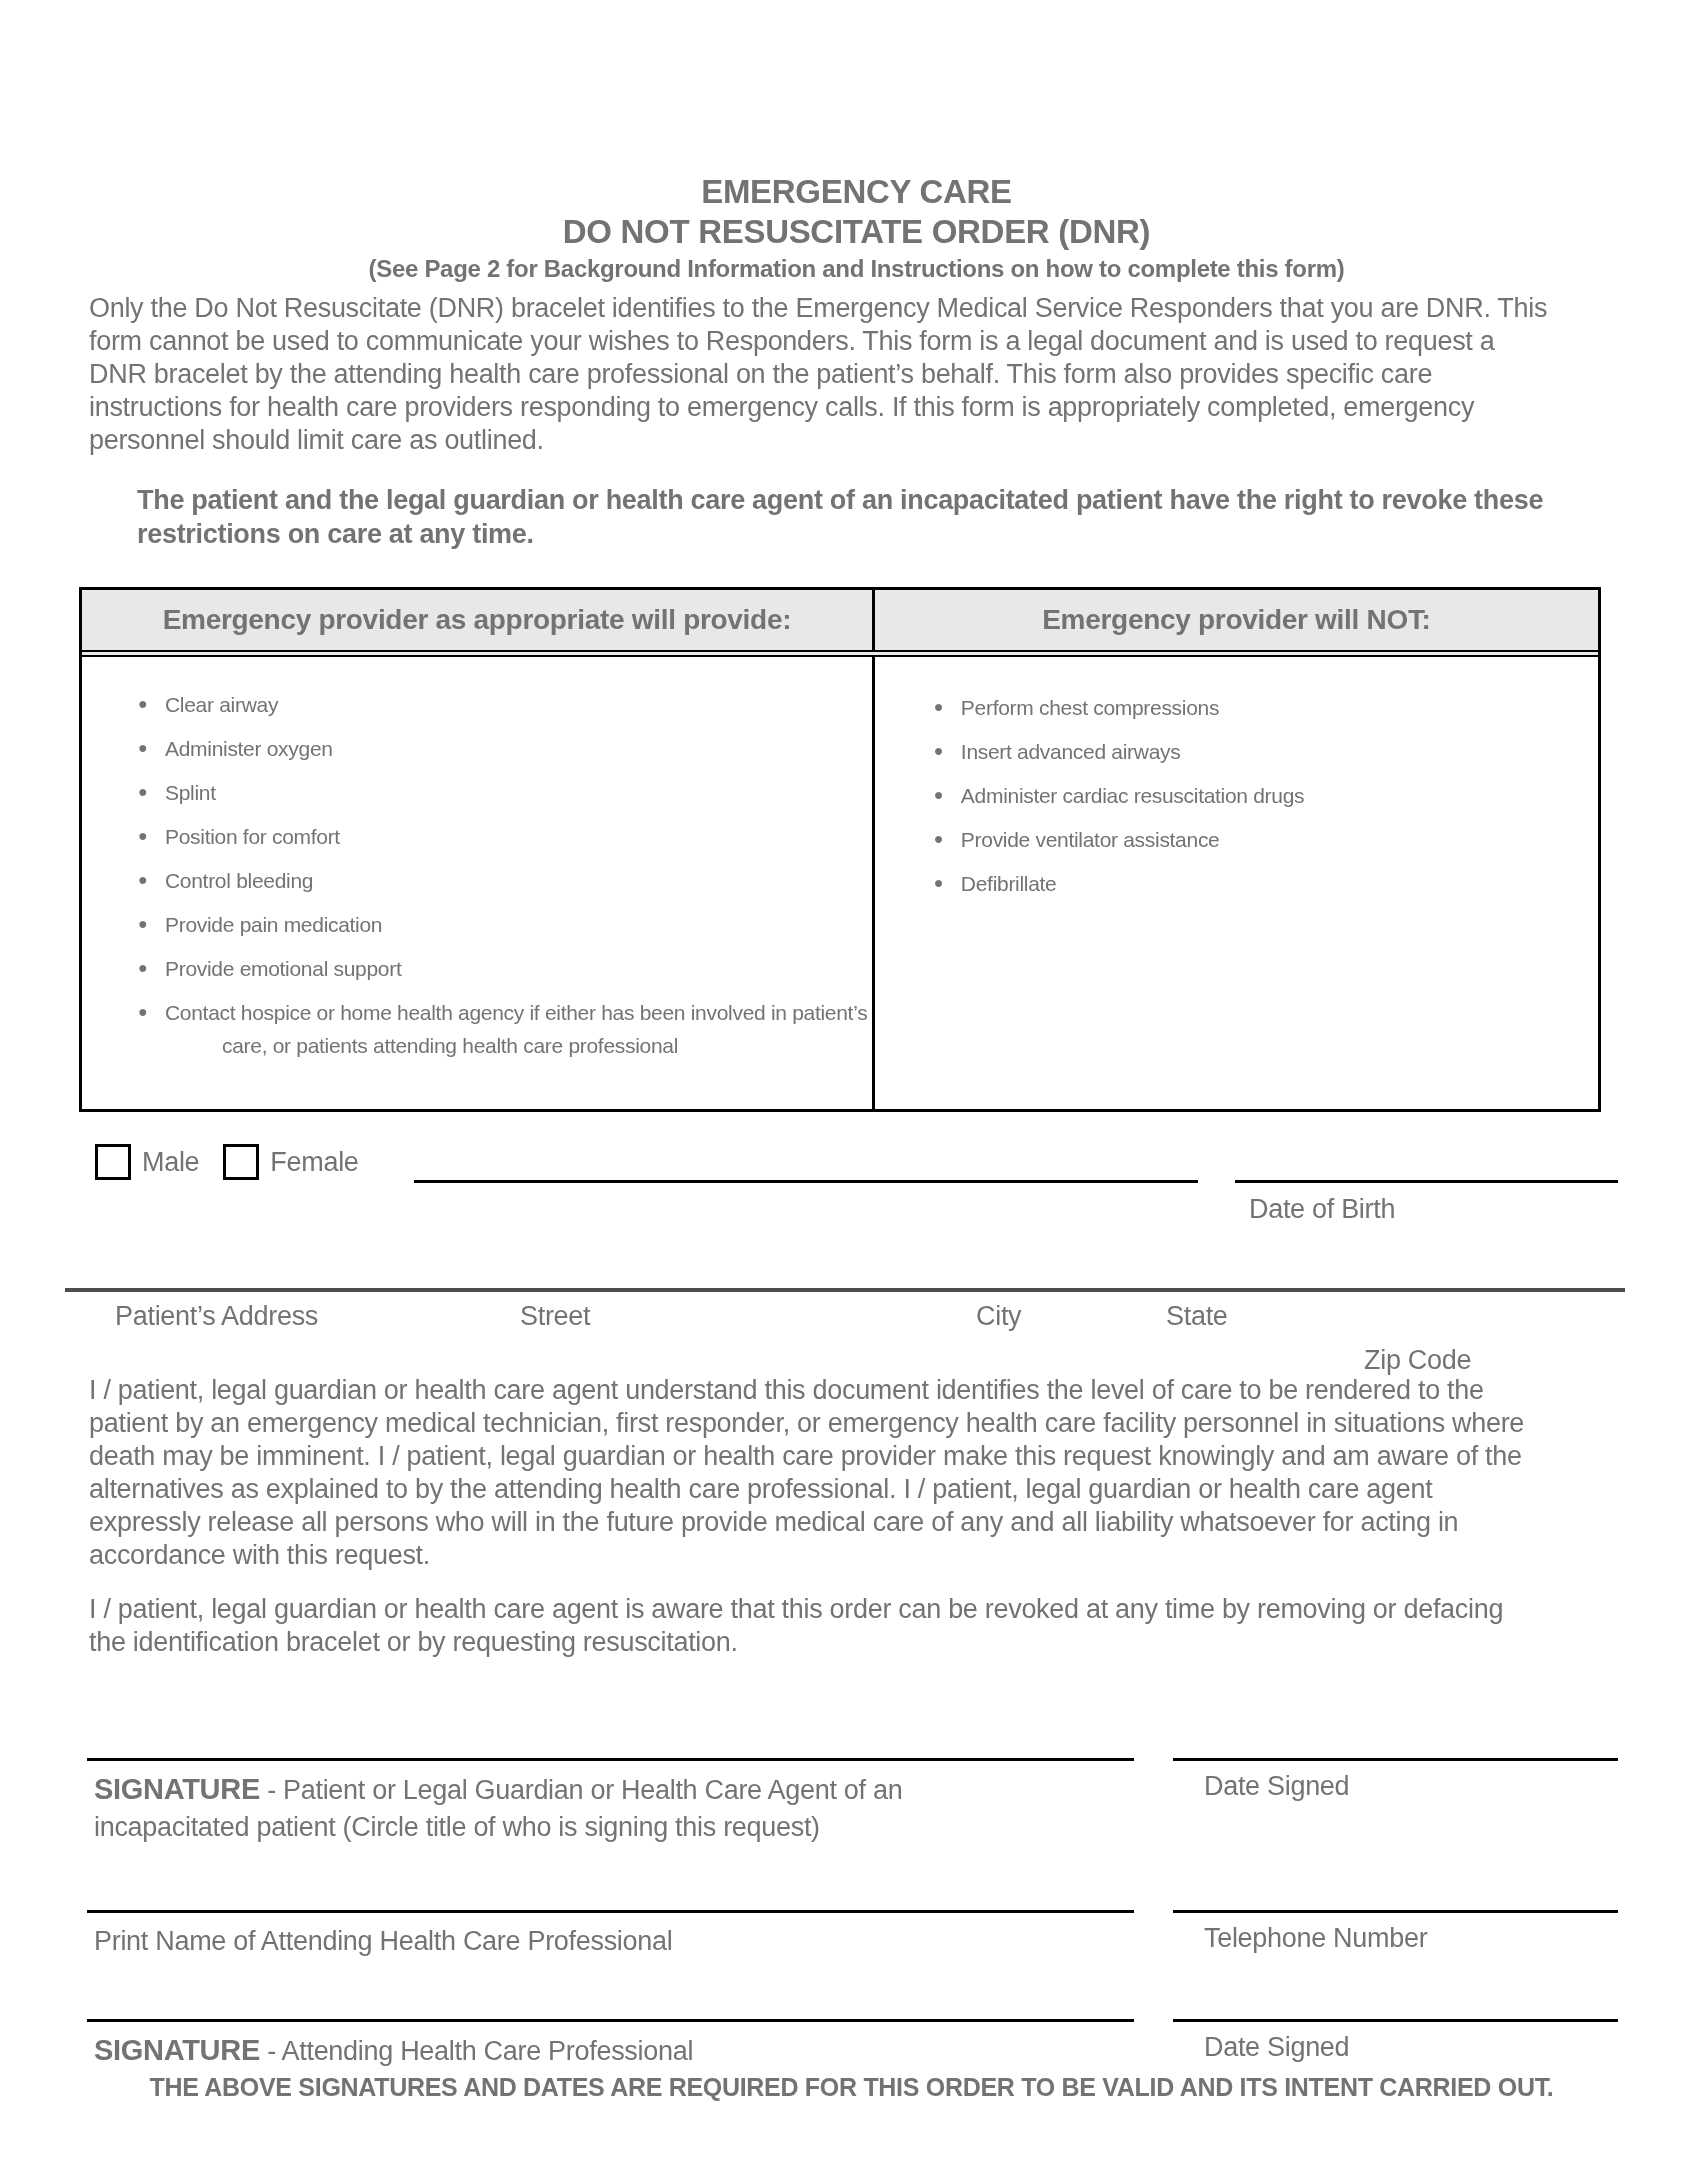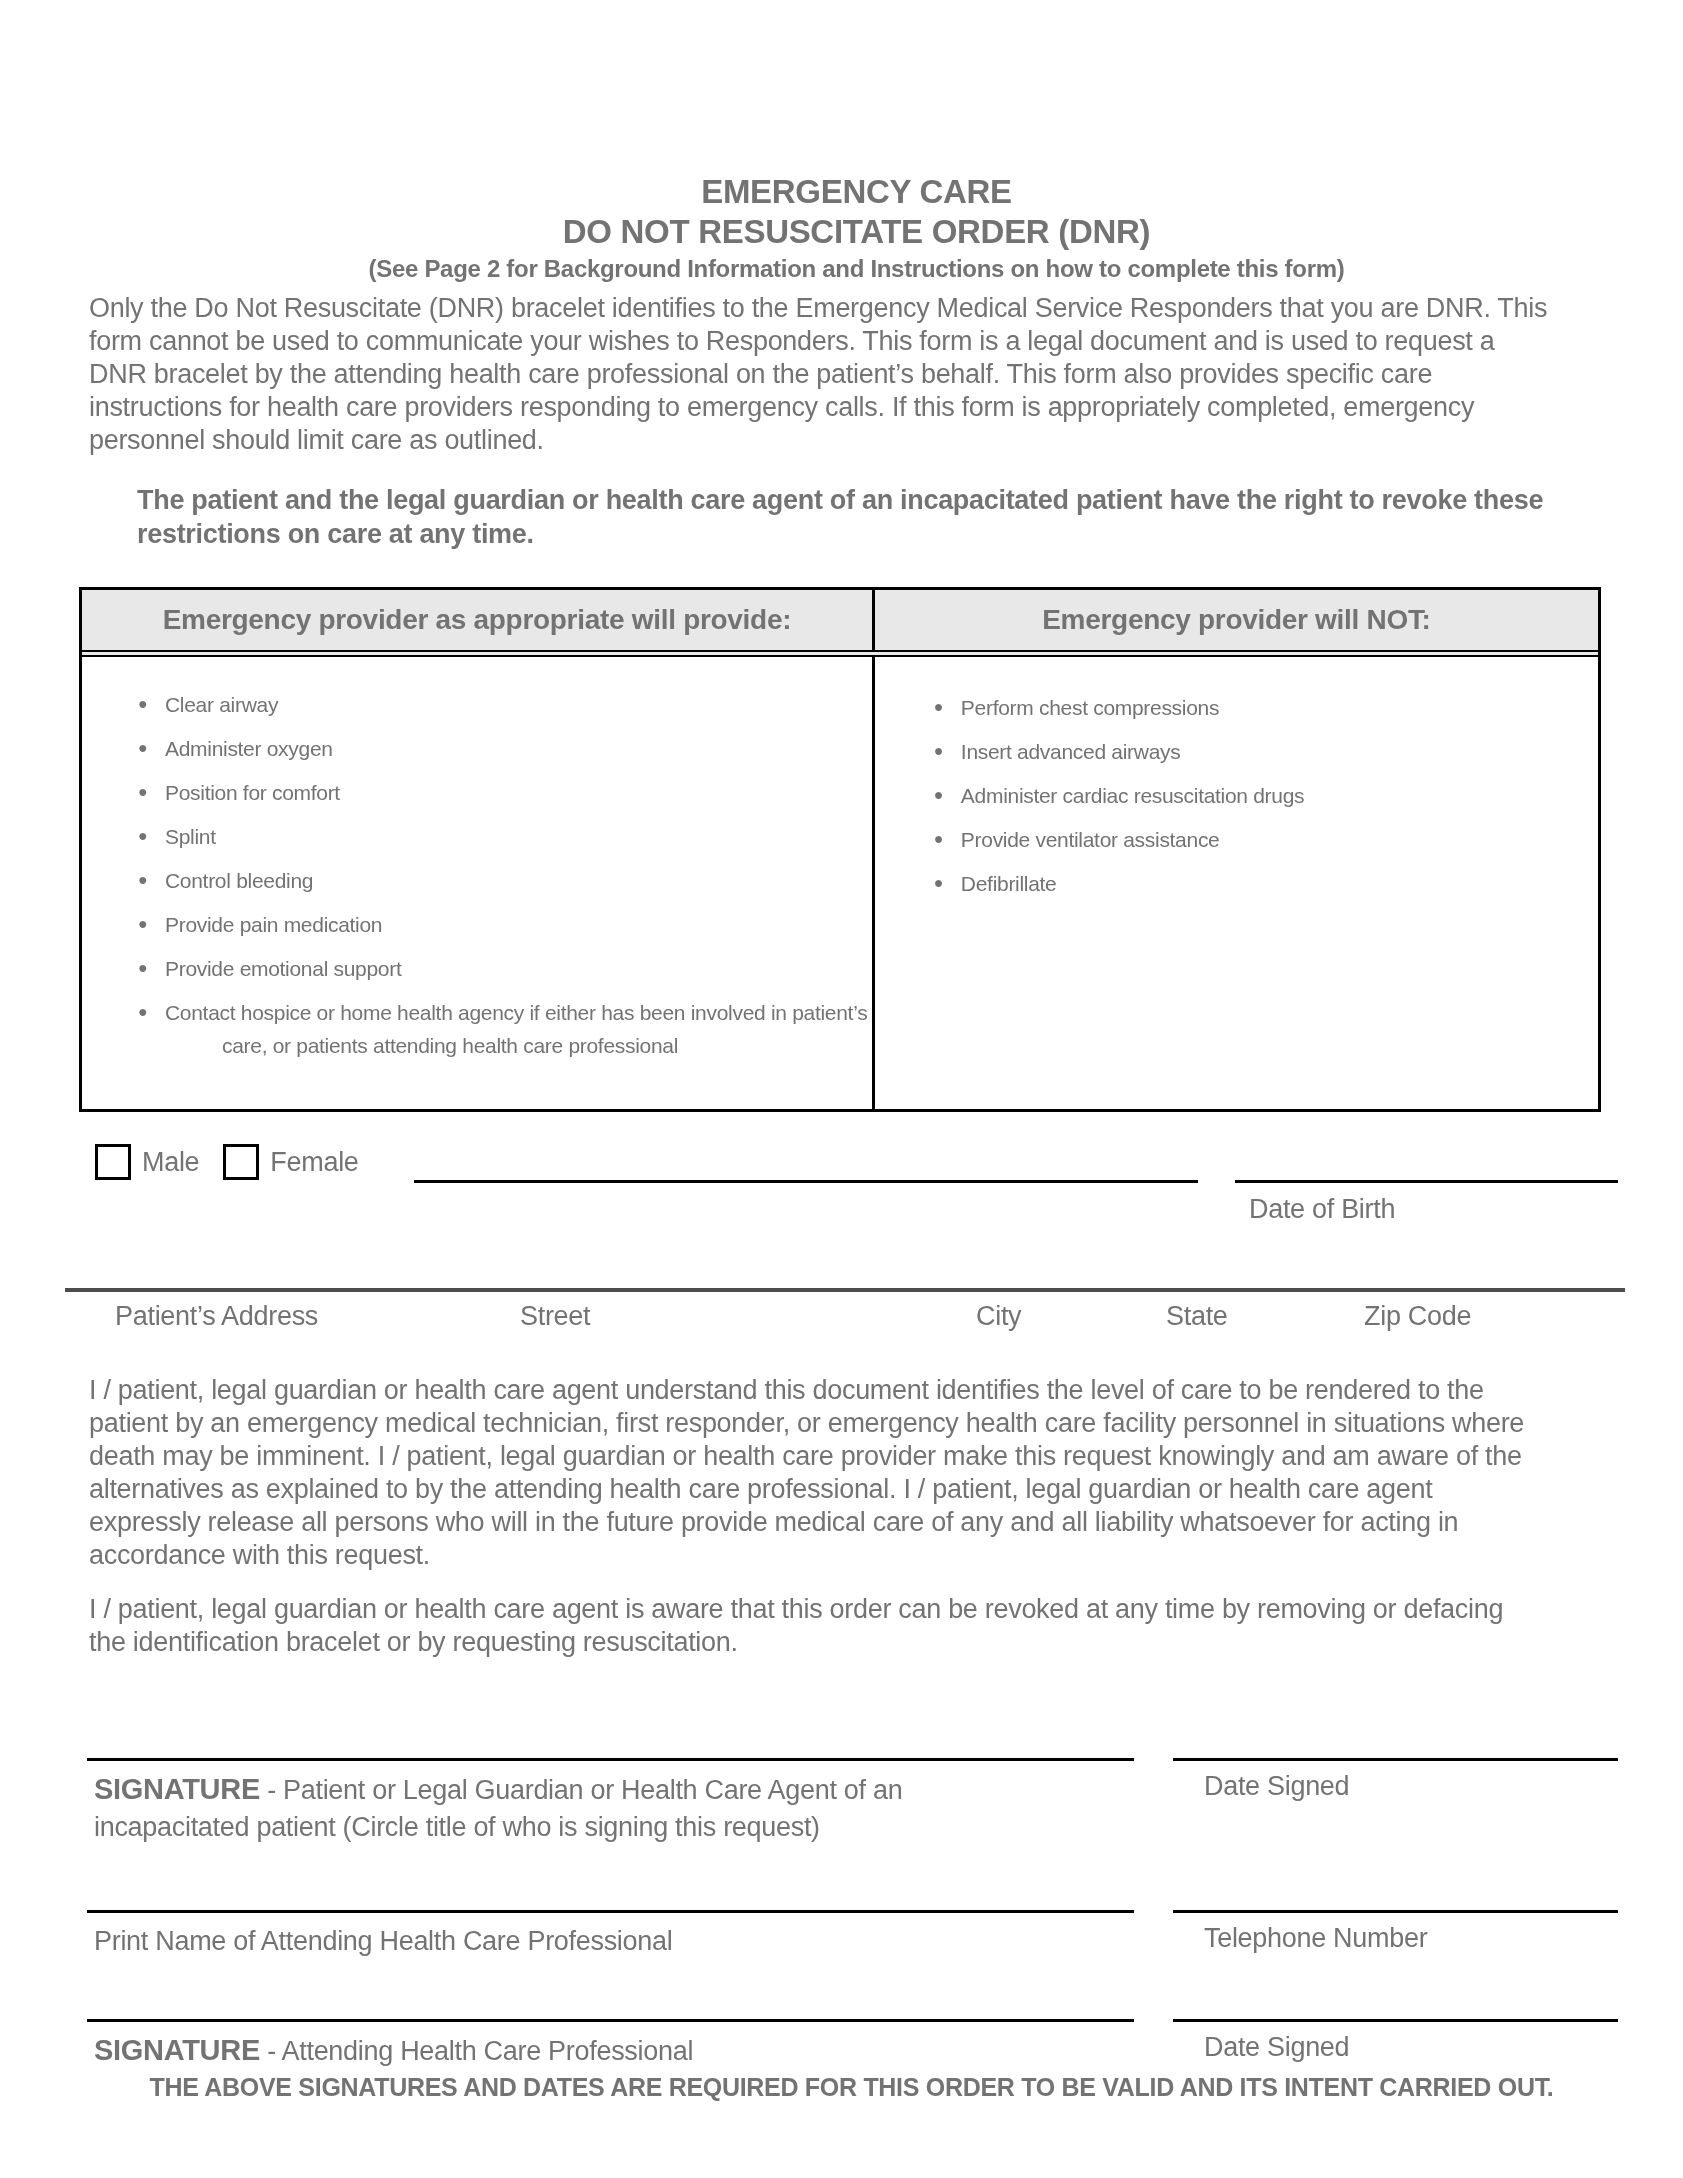--- a/index.html
+++ b/index.html
@@ -47,21 +47,21 @@
 
   
   .address-block { position:absolute; top:1288px; left:65px; width:1560px; }
   .address-rule { border-top:4px solid #4d4d4d; height:0; }
   .address-labels { position:relative; height:40px; font-size:27px; margin-top:9px; }
   .address-labels span { position:absolute; top:0; white-space:nowrap; }
   .lbl-address { left:50px; }
   .lbl-street  { left:455px; }
   .lbl-city    { left:911px; }
   .lbl-state   { left:1101px; }
-  .lbl-zip     { left:1299px; }
+  .lbl-zip     { left:1299px;margin-top:44px; }
 
   
   .ack { position:absolute; top:1374px; left:89px; width:1445px; font-size:27px; line-height:33px; }
   .ack p { margin:0; }
   .ack p + p { margin-top:21px; }
 
   
   .sig-row { position:absolute; left:87px; width:1531px; height:119px; }
   .sig-row-1 { top:1758px; }
   .sig-row-2 { top:1910px; }
@@ -95,22 +95,22 @@
     <div class="care-head">
       <div class="head-cell head-left">Emergency provider as appropriate will provide:</div>
       <div class="head-cell head-right">Emergency provider will NOT:</div>
     </div>
     <div class="care-body">
       <div class="body-left">
         <ul class="bullets">
 
         <li>Clear airway</li>
             <li>Administer oxygen</li>
+            <li>Splint</li>
             <li>Position for comfort</li>
-            <li>Splint</li>
             <li>Control bleeding</li>
             <li>Provide pain medication</li>
             <li>Provide emotional support</li>
             <li>Contact hospice or home health agency if either has been involved in patient’s care, or patients attending health care professional</li>
           </ul>
       </div>
       <div class="body-right">
         <ul class="bullets">
 
         <li>Perform chest compressions</li>

